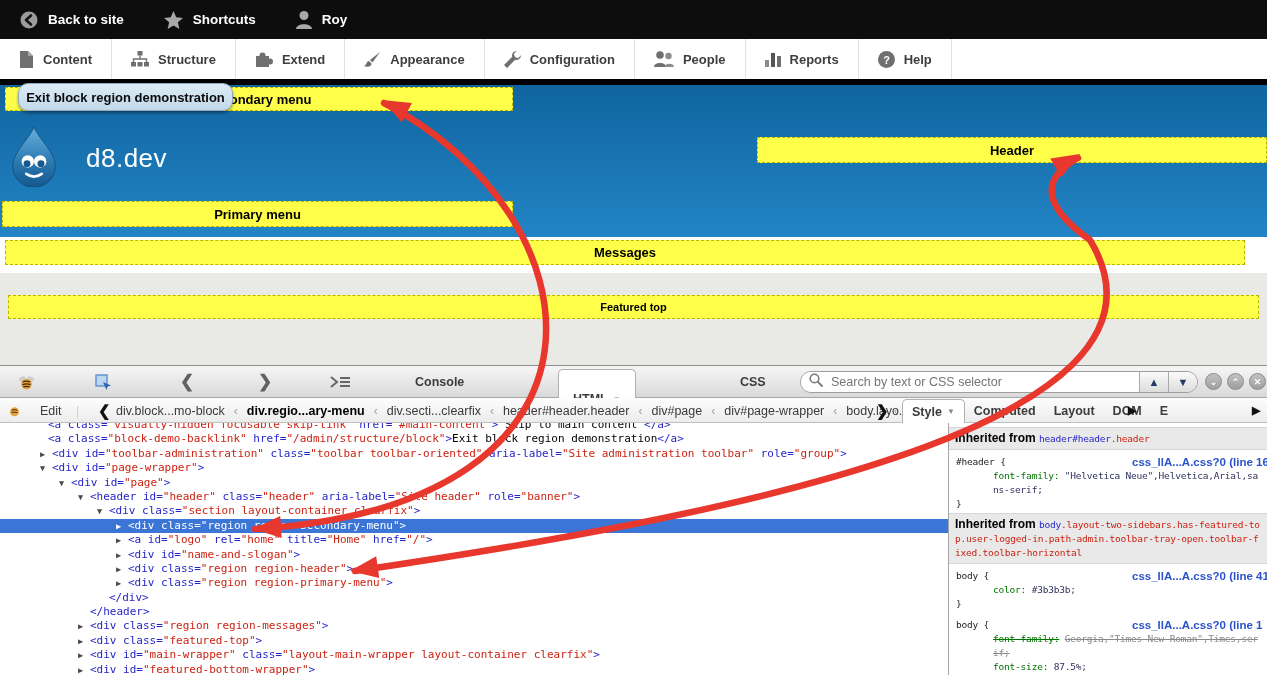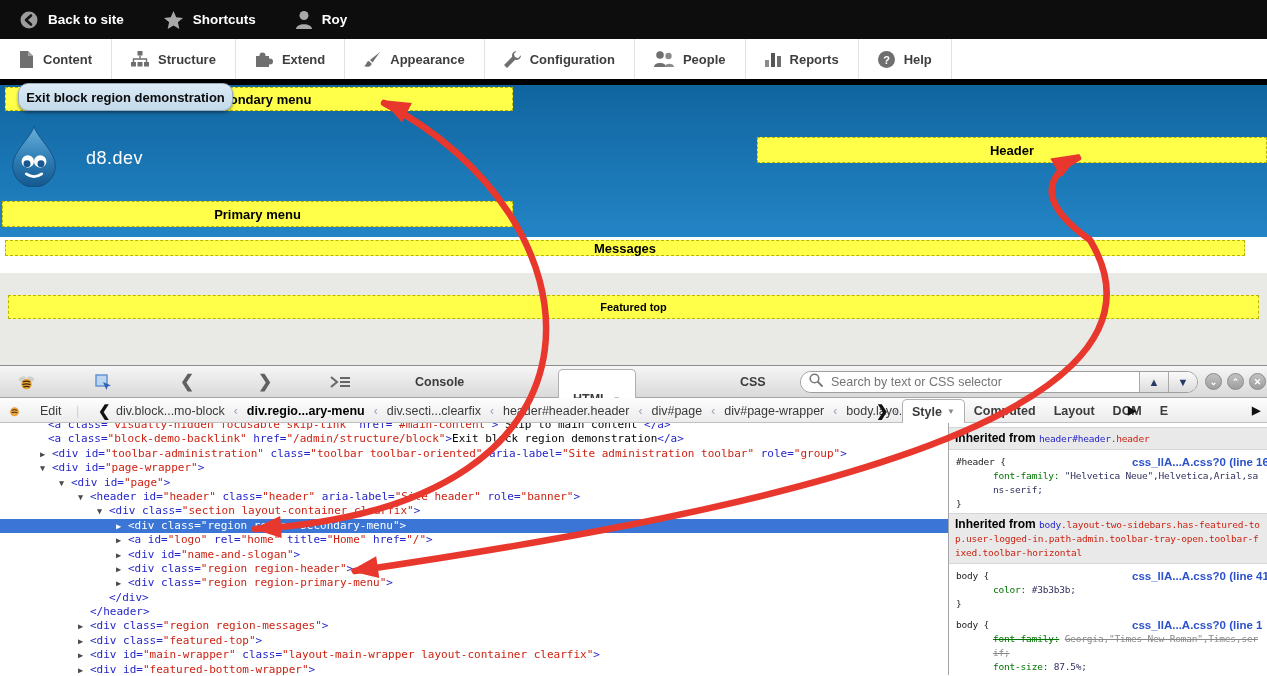--- a/index.html
+++ b/index.html
@@ -20,23 +20,23 @@
   
   .page{position:relative;}
   .strip-black{height:6px;background:#000;}
   .hero{position:relative;height:152px;background:linear-gradient(180deg,#10659f,#2384c5);}
   .region{position:absolute;background:#ffff4a;border:1px dashed #b9b400;display:flex;align-items:center;justify-content:center;color:#000;font-size:13px;font-weight:bold;}
   .r-sec{left:5px;top:2px;width:508px;height:24px;}
   .r-hdr{left:757px;right:0;top:52px;height:26px;}
   .r-pri{left:2px;top:116px;width:511px;height:26px;}
   .exit-btn{position:absolute;left:18px;top:-2px;width:215px;height:28px;background:linear-gradient(#dcebf6,#c3d9ea);border:1px solid #93aabc;border-radius:10px;font-family:"Liberation Sans",sans-serif;font-size:13px;font-weight:bold;color:#0b0b0b;box-shadow:0 2px 3px rgba(0,0,0,.4);cursor:pointer;}
   .logo-wrap{position:absolute;left:6px;top:40px;display:flex;align-items:center;gap:24px;}
-  .site-name{color:#fff;font-size:18px;letter-spacing:.5px;}
+  .site-name{color:#fff;font-size:26px;letter-spacing:.5px;}
   .msg-strip{position:relative;height:36px;background:#fff;}
-  .r-msg{left:5px;right:22px;top:3px;height:16px;}
+  .r-msg{left:5px;right:22px;top:3px;height:25px;}
   .feat-strip{position:relative;height:92px;background:#e9e9e5;}
   .r-feat{left:8px;right:8px;top:22px;height:24px;font-size:11px;}
 
   
   .devtools{position:relative;height:311px;border-top:1px solid #8e8e8e;background:#fff;}
   .dt-toolbar{position:relative;height:32px;background:linear-gradient(#f6f6f6,#d9d9d9);border-bottom:1px solid #a6a6a6;}
   .dt-toolbar>*{position:absolute;top:0;}
   .ico-btn{display:flex;align-items:center;height:32px;cursor:pointer;}
   .chev{color:#616161;font-size:17px;font-weight:bold;line-height:32px;cursor:pointer;}
   .dt-tab{height:32px;line-height:32px;font-size:12.5px;font-weight:bold;color:#3c3c3c;cursor:pointer;}

